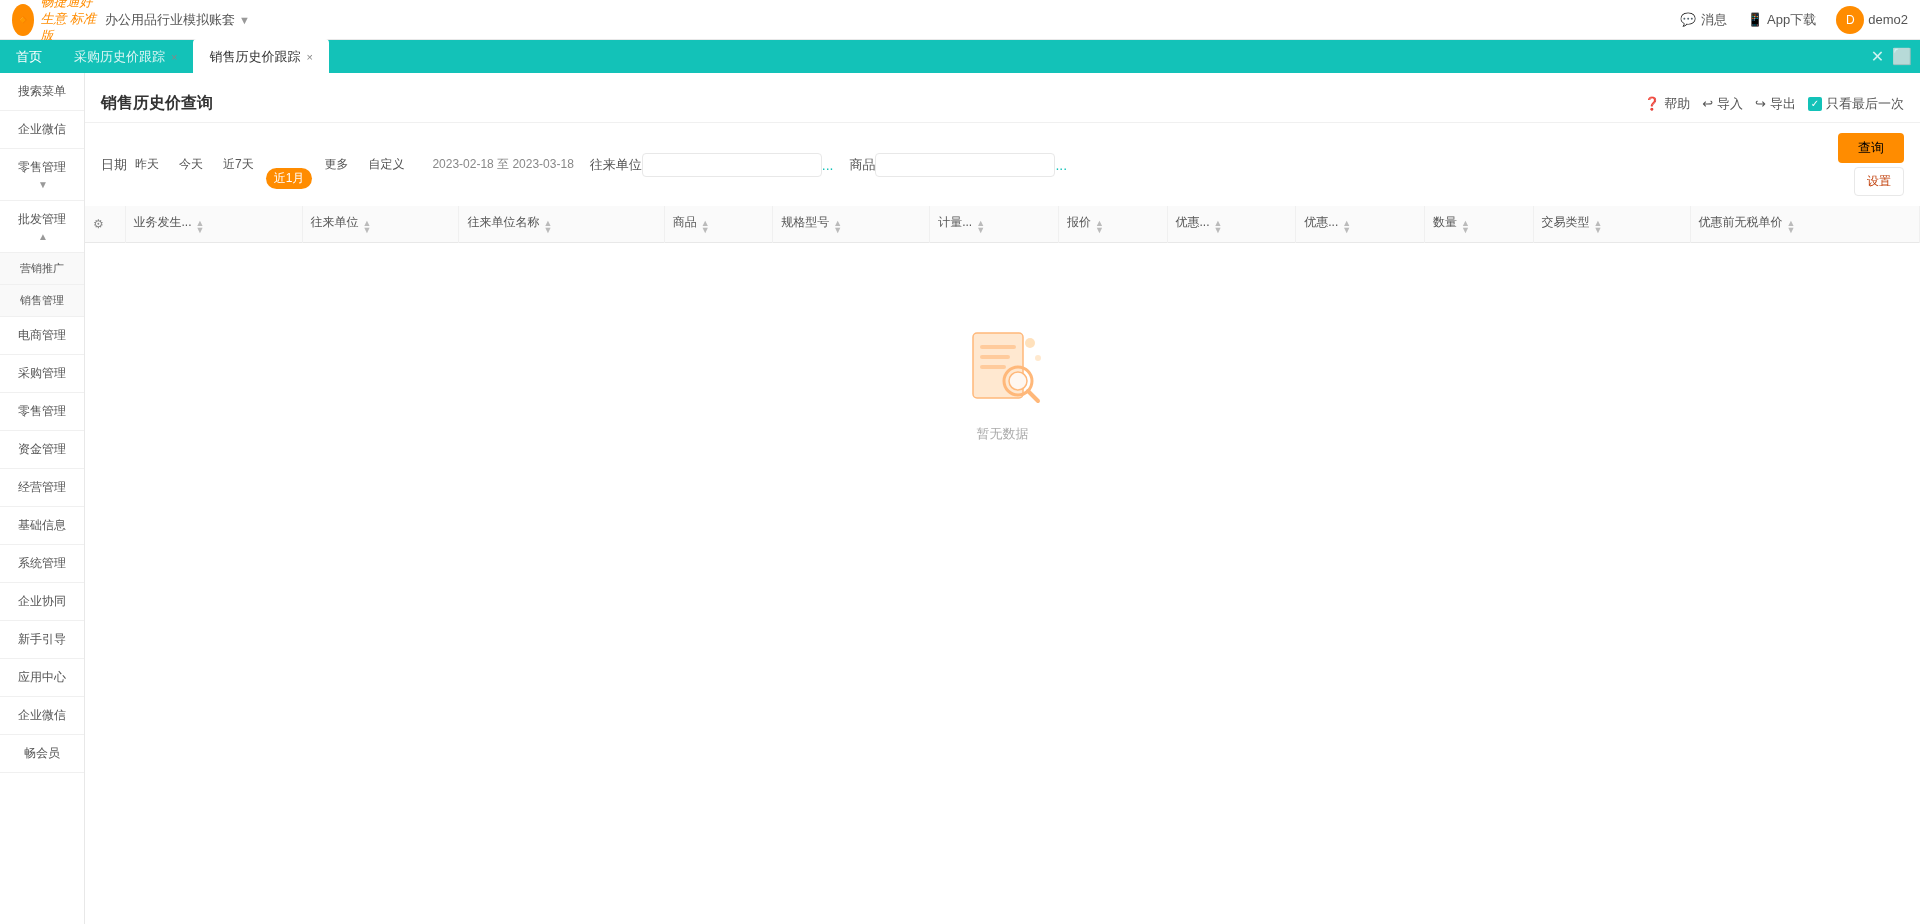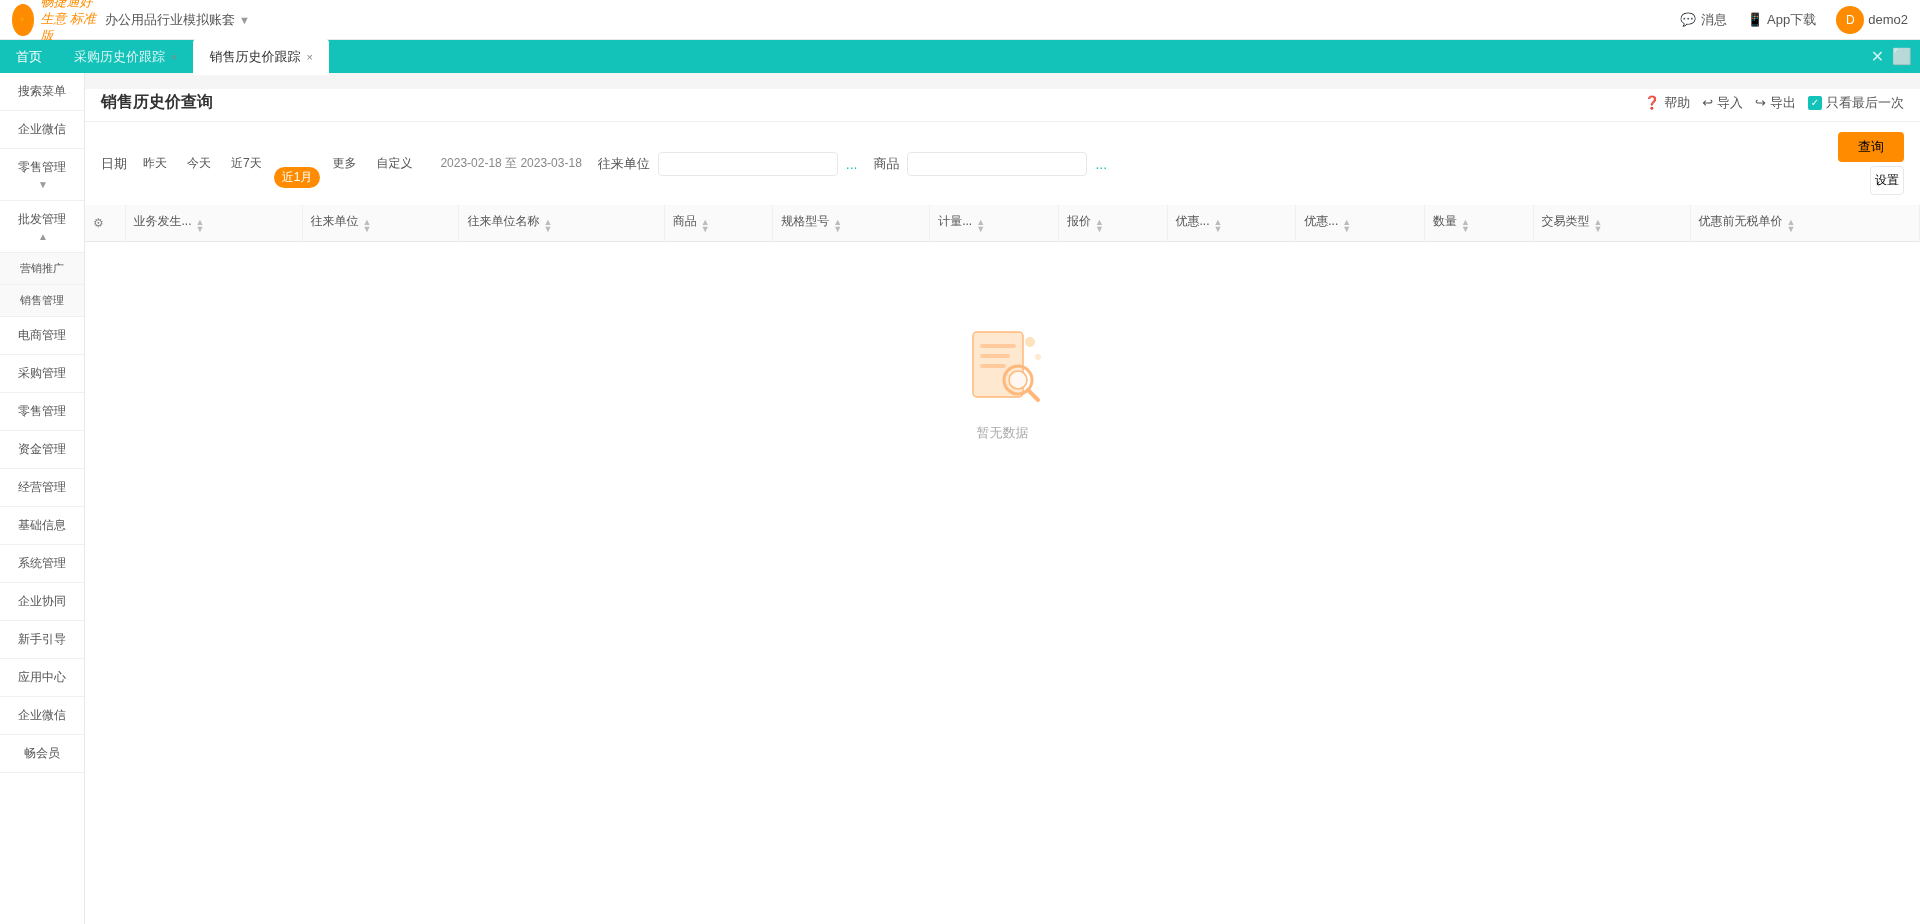--- a/index.html
+++ b/index.html
@@ -157,26 +157,25 @@
       flex: 1;
       display: flex;
       flex-direction: column;
       overflow: hidden;
       background: #f5f5f5;
     }
 
     
     .page-header {
       background: #fff;
-      padding: 3px 16px 8px;
+      padding: 20px 16px 8px;
       display: flex;
       align-items: center;
       justify-content: space-between;
       flex-shrink: 0;
-      margin-top: 16px;
     }
     .page-title {
       font-size: 16px;
       font-weight: bold;
       color: #333;
     }
     .page-actions {
       display: flex;
       align-items: center;
       gap: 12px;
@@ -216,21 +215,20 @@
       display: flex;
       align-items: center;
       gap: 16px;
       flex-wrap: wrap;
       flex-shrink: 0;
       border-top: 1px solid #f0f0f0;
     }
     .filter-group {
       display: flex;
       align-items: center;
-      gap: 8px;
     }
     .filter-label {
       font-size: 13px;
       color: #555;
       white-space: nowrap;
     }
     .date-options {
       display: flex;
       align-items: center;
       gap: 4px;
@@ -271,24 +269,24 @@
       background: #ff8c00;
       color: #000000;
       border: none;
       border-radius: 4px;
       padding: 6px 20px;
       cursor: pointer;
       font-size: 13px;
     }
     .settings-btn {
       background: #fff;
-      color: #000000;
+      color: #c2410c;
       border: 1px solid #e8e8e8;
       border-radius: 4px;
-      padding: 5px 4px;
+      padding: 5px 12px;
       cursor: pointer;
       font-size: 12px;
     }
     .filter-right {
       margin-left: auto;
       display: flex;
       flex-direction: column;
       gap: 4px;
       align-items: flex-end;
     }

